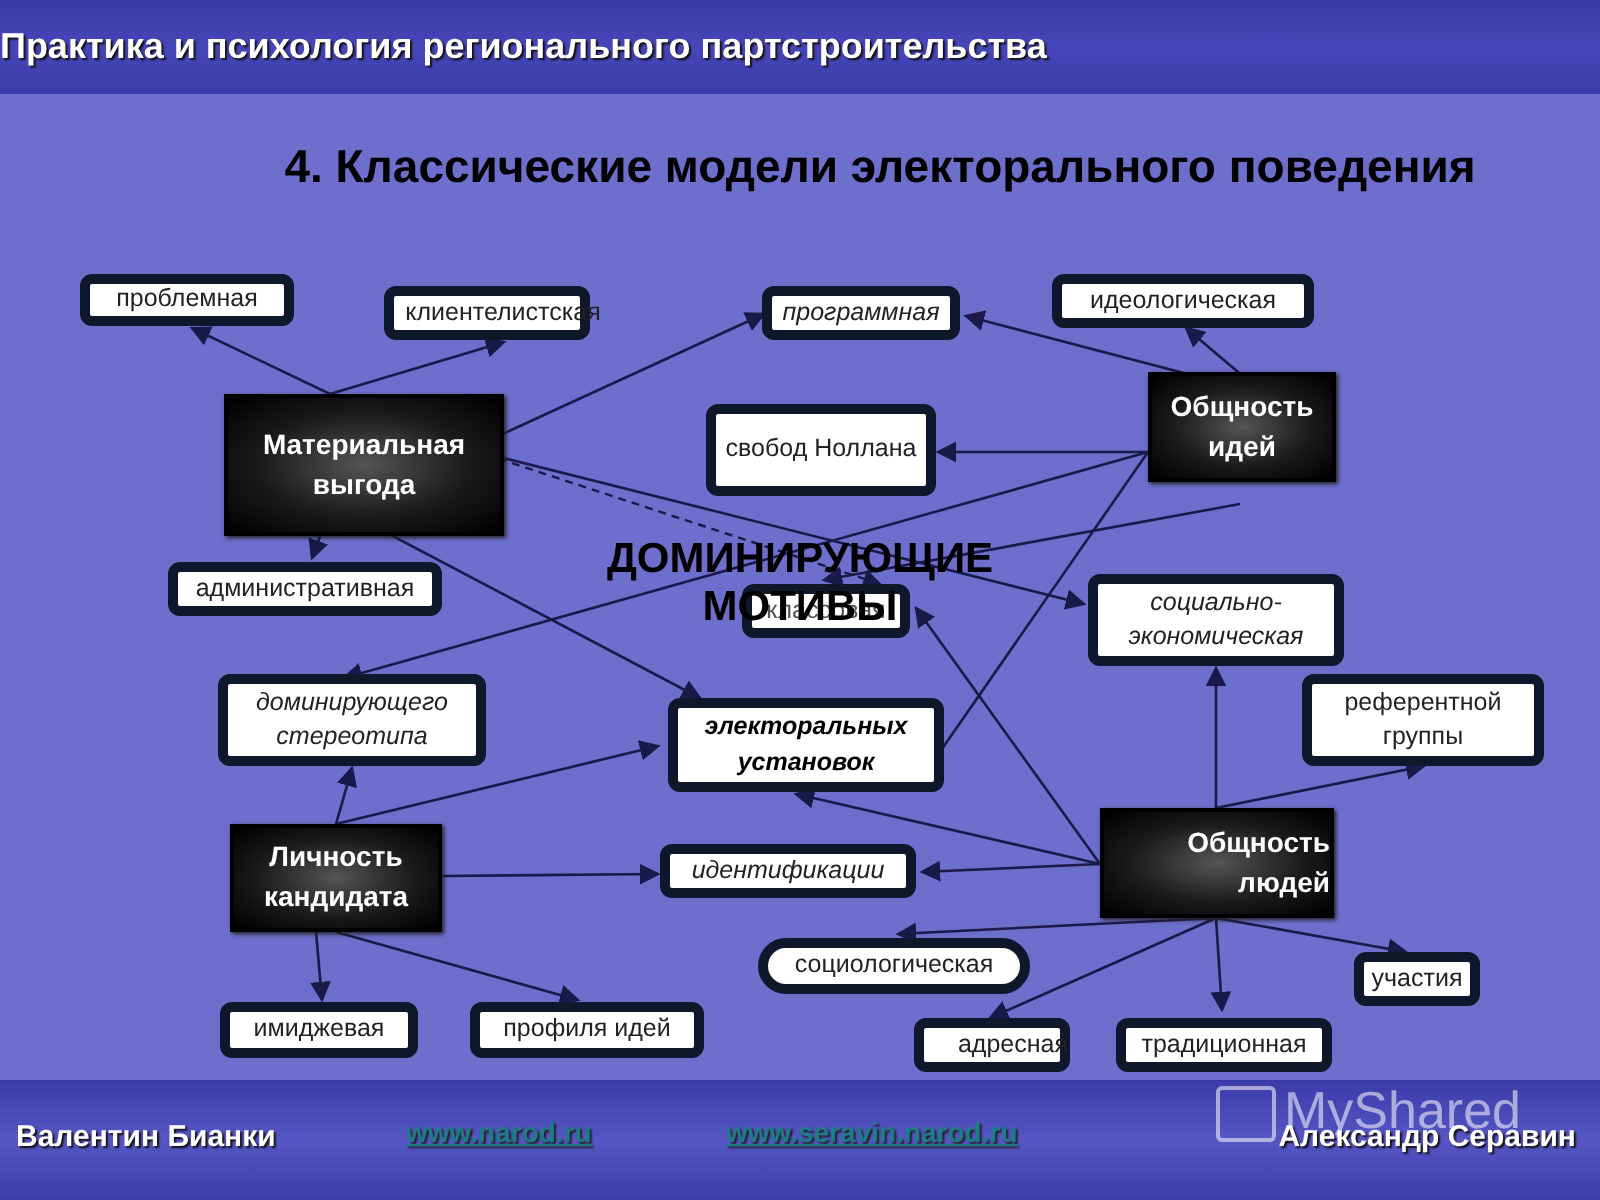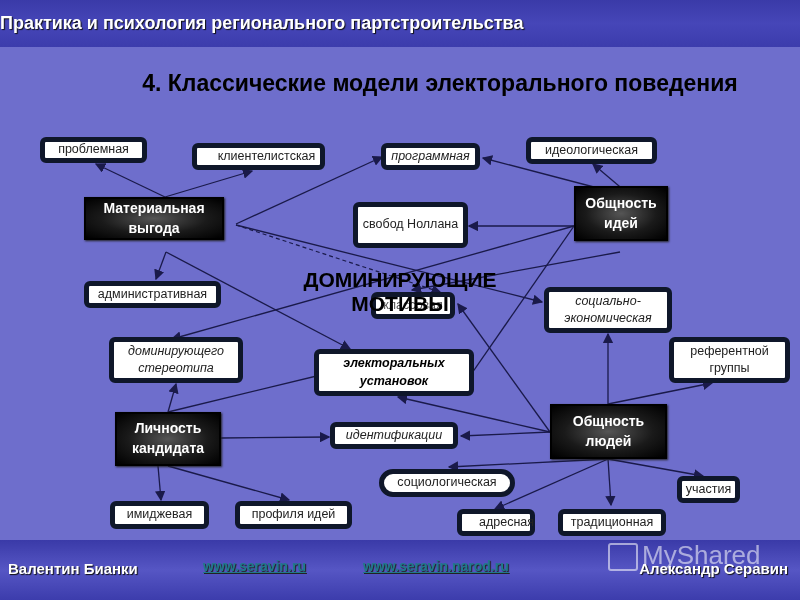--- a/index.html
+++ b/index.html
@@ -74,47 +74,47 @@
     <line x1="550" y1="432" x2="458" y2="304"></line>
     <line x1="608" y1="459" x2="449" y2="467"></line>
     <line x1="608" y1="459" x2="495" y2="509"></line>
     <line x1="608" y1="459" x2="611" y2="505"></line>
     <line x1="608" y1="459" x2="703" y2="476"></line>
   </g>
   <line x1="236" y1="225" x2="440" y2="292" stroke="#1a1a4a" stroke-width="1.2" stroke-dasharray="4,3" marker-end="url(#ar)"></line>
 </svg>
 
 <div class="node" style="left:40px;top:137px;width:107px;height:26px;">проблемная</div>
-<div class="node" style="left:192px;top:143px;width:133px;height:27px;padding-left:16px;">клиентелистская</div>
+<div class="node" style="left:192px;top:143px;width:103px;height:27px;padding-left:16px;">клиентелистская</div>
 <div class="node italic" style="left:381px;top:143px;width:99px;height:27px;">программная</div>
 <div class="node" style="left:526px;top:137px;width:131px;height:27px;">идеологическая</div>
 <div class="node" style="left:353px;top:202px;width:115px;height:46px;">свобод Ноллана</div>
 <div class="node" style="left:84px;top:281px;width:137px;height:27px;">административная</div>
 <div class="node" style="left:371px;top:292px;width:84px;height:27px;color:#555;">классовая</div>
 <div class="node italic" style="left:544px;top:287px;width:128px;height:46px;">социально-экономическая</div>
 <div class="node italic" style="left:109px;top:337px;width:134px;height:46px;">доминирующего стереотипа</div>
-<div class="node bolditalic" style="left:314px;top:349px;width:160px;height:47px;">электоральных установок</div>
-<div class="node" style="left:651px;top:337px;width:121px;height:46px;margin-left:18px;">референтной группы</div>
+<div class="node bolditalic" style="left:334px;top:349px;width:138px;height:47px;">электоральных установок</div>
+<div class="node" style="left:651px;top:337px;width:121px;height:46px;">референтной группы</div>
 <div class="node italic" style="left:330px;top:422px;width:128px;height:27px;">идентификации</div>
 <div class="node" style="left:379px;top:469px;width:136px;height:28px;border-radius:14px;">социологическая</div>
 <div class="node" style="left:677px;top:476px;width:63px;height:27px;">участия</div>
 <div class="node" style="left:110px;top:501px;width:99px;height:28px;">имиджевая</div>
 <div class="node" style="left:235px;top:501px;width:117px;height:28px;">профиля идей</div>
 <div class="node" style="left:457px;top:509px;width:78px;height:27px;padding-left:21px;">адресная</div>
 <div class="node" style="left:558px;top:509px;width:108px;height:27px;">традиционная</div>
 
-<div class="hub" style="left:84px;top:197px;width:140px;height:43px;">Материальная выгода</div>
+<div class="hub" style="left:112px;top:197px;width:140px;height:71px;">Материальная выгода</div>
 <div class="hub" style="left:574px;top:186px;width:94px;height:55px;">Общность идей</div>
 <div class="hub" style="left:115px;top:412px;width:106px;height:54px;">Личность кандидата</div>
-<div class="hub" style="left:550px;top:404px;width:117px;height:55px;">Общность людей</div>
+<div class="hub" style="left:550px;top:404px;width:117px;height:55px;text-align:right;">Общность людей</div>
 
 <div class="center-label">
   <div>ДОМИНИРУЮЩИЕ</div>
   <div>МОТИВЫ</div>
 </div>
 
 <div class="footer">
   <div class="footer-left">Валентин Бианки</div>
-  <a class="link" style="left:203px;">www.seravin.ru</a>
+  <a class="link" style="left:203px;">www.narod.ru</a>
   <a class="link" style="left:363px;">www.seravin.narod.ru</a>
   <div class="watermark"><span class="wm-icon"></span><span>MyShared</span></div>
   <div class="footer-right">Александр Серавин</div>
 </div>
 
 </body></html>

